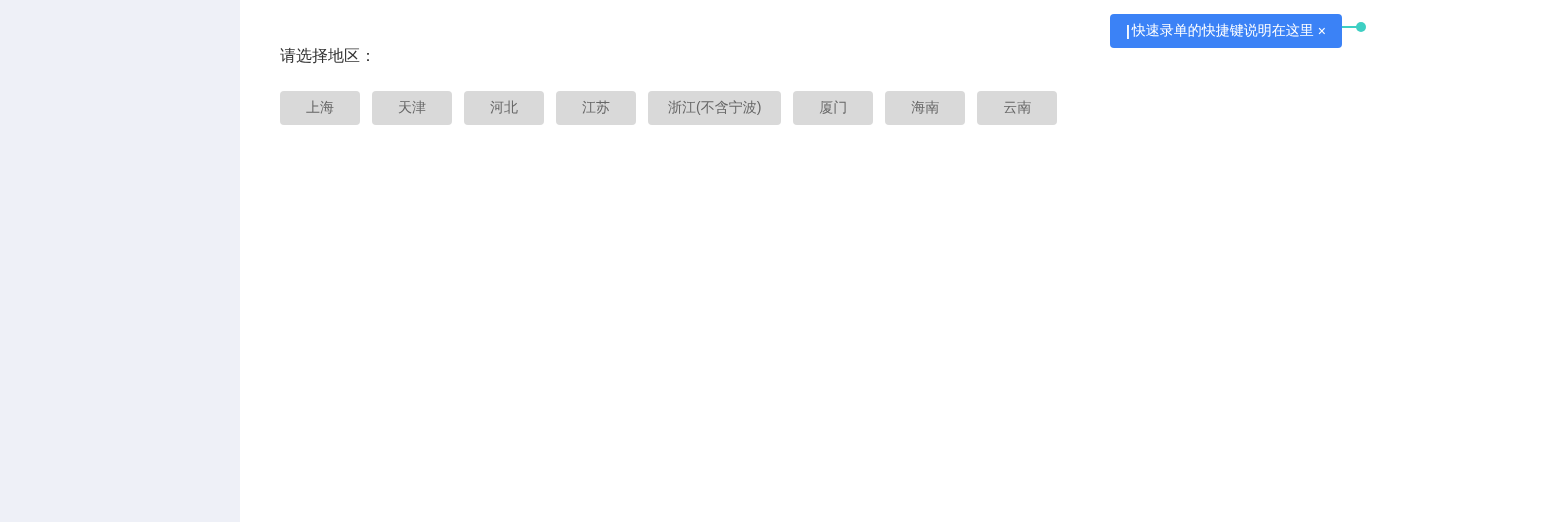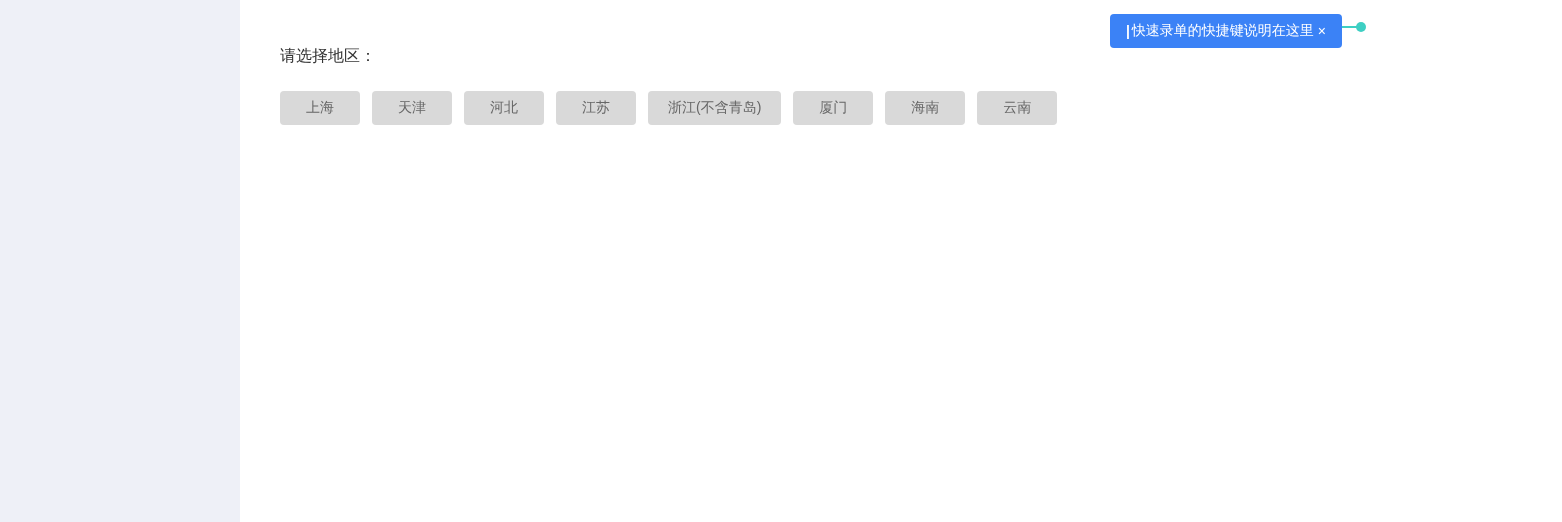--- a/index.html
+++ b/index.html
@@ -117,21 +117,21 @@
 
 <div class="main-content">
   <div class="page-title">请选择地区：</div>
 
   <div class="region-buttons" id="region-buttons-container">
 
   <button class="region-btn">上海</button>
       <button class="region-btn">天津</button>
       <button class="region-btn">河北</button>
       <button class="region-btn">江苏</button>
-      <button class="region-btn">浙江(不含青岛)</button>
+      <button class="region-btn">浙江(不含宁波)</button>
       <button class="region-btn">厦门</button>
       <button class="region-btn">海南</button>
       <button class="region-btn">云南</button>
     </div>
 </div>
 
 <div class="tooltip-banner">
   <span>快速录单的快捷键说明在这里</span>
   <span class="tooltip-close">×</span>
 </div>

